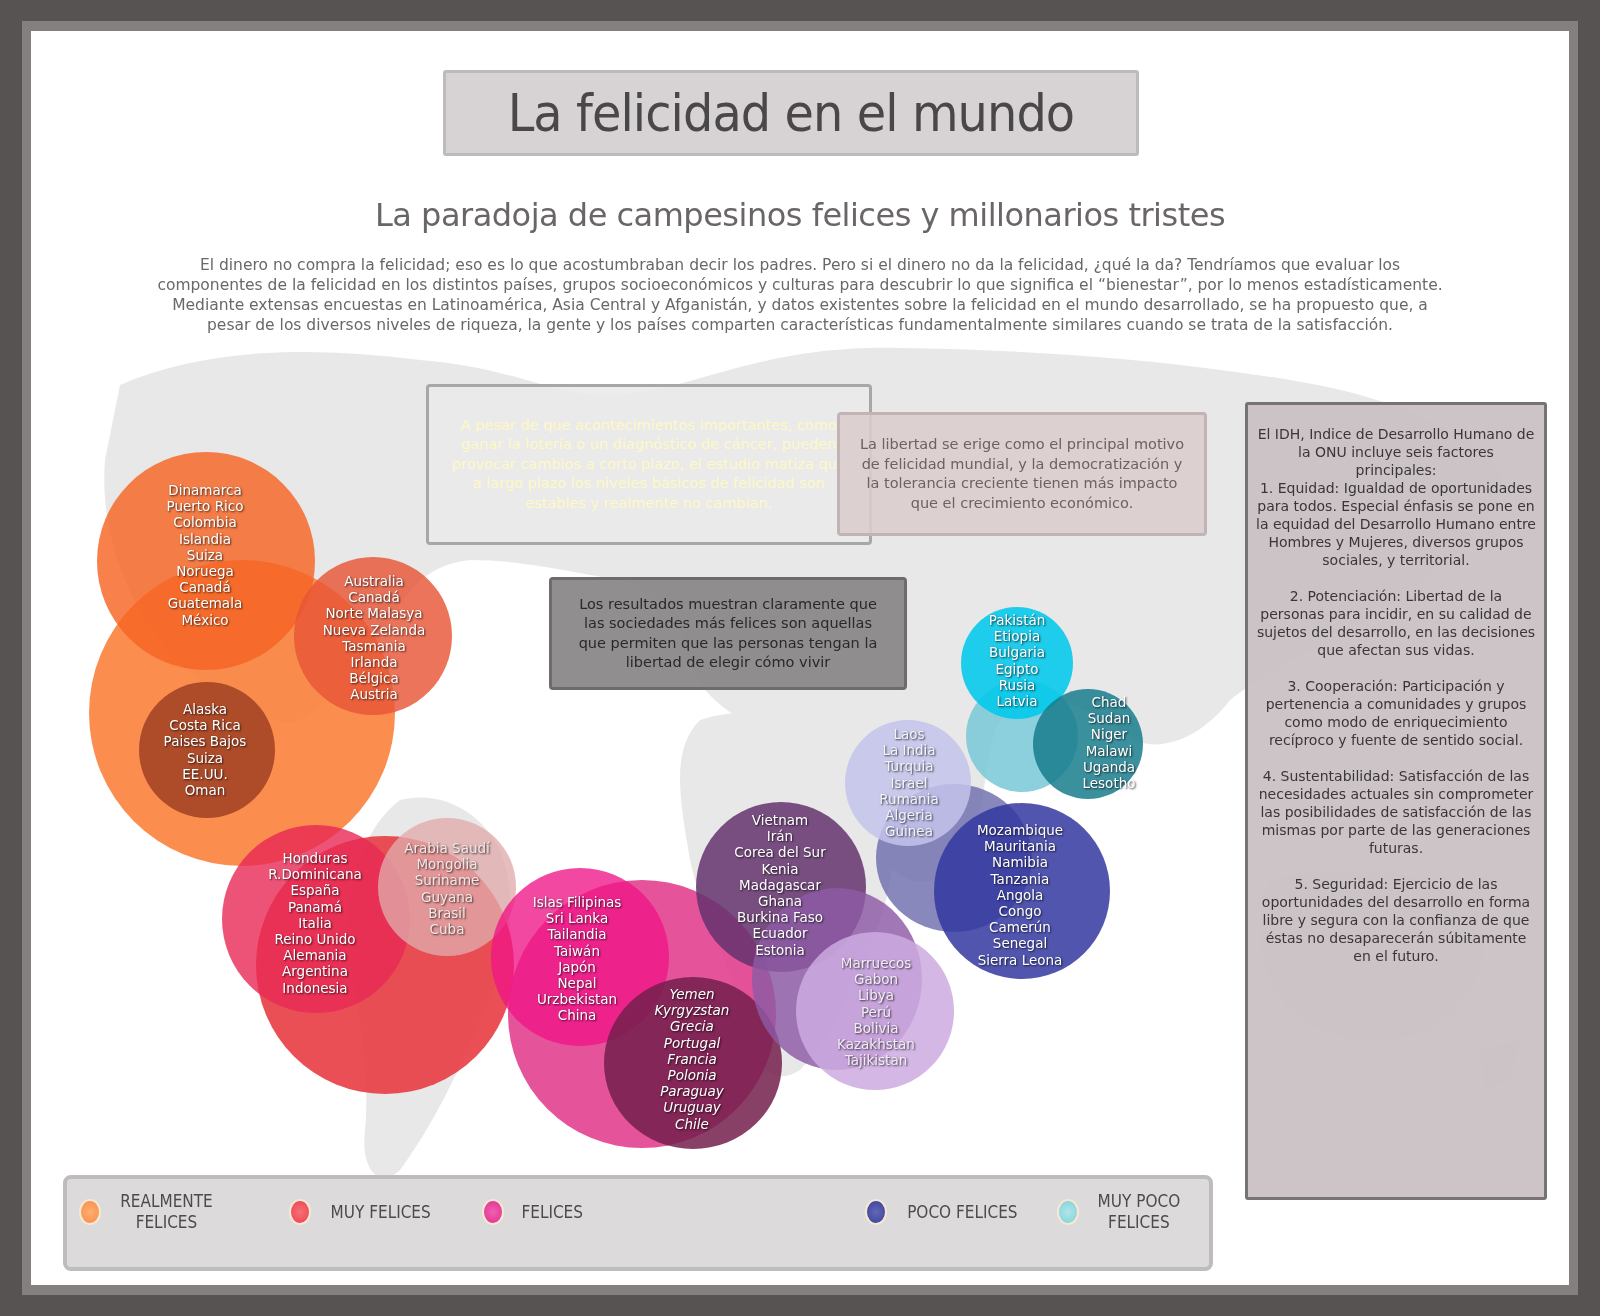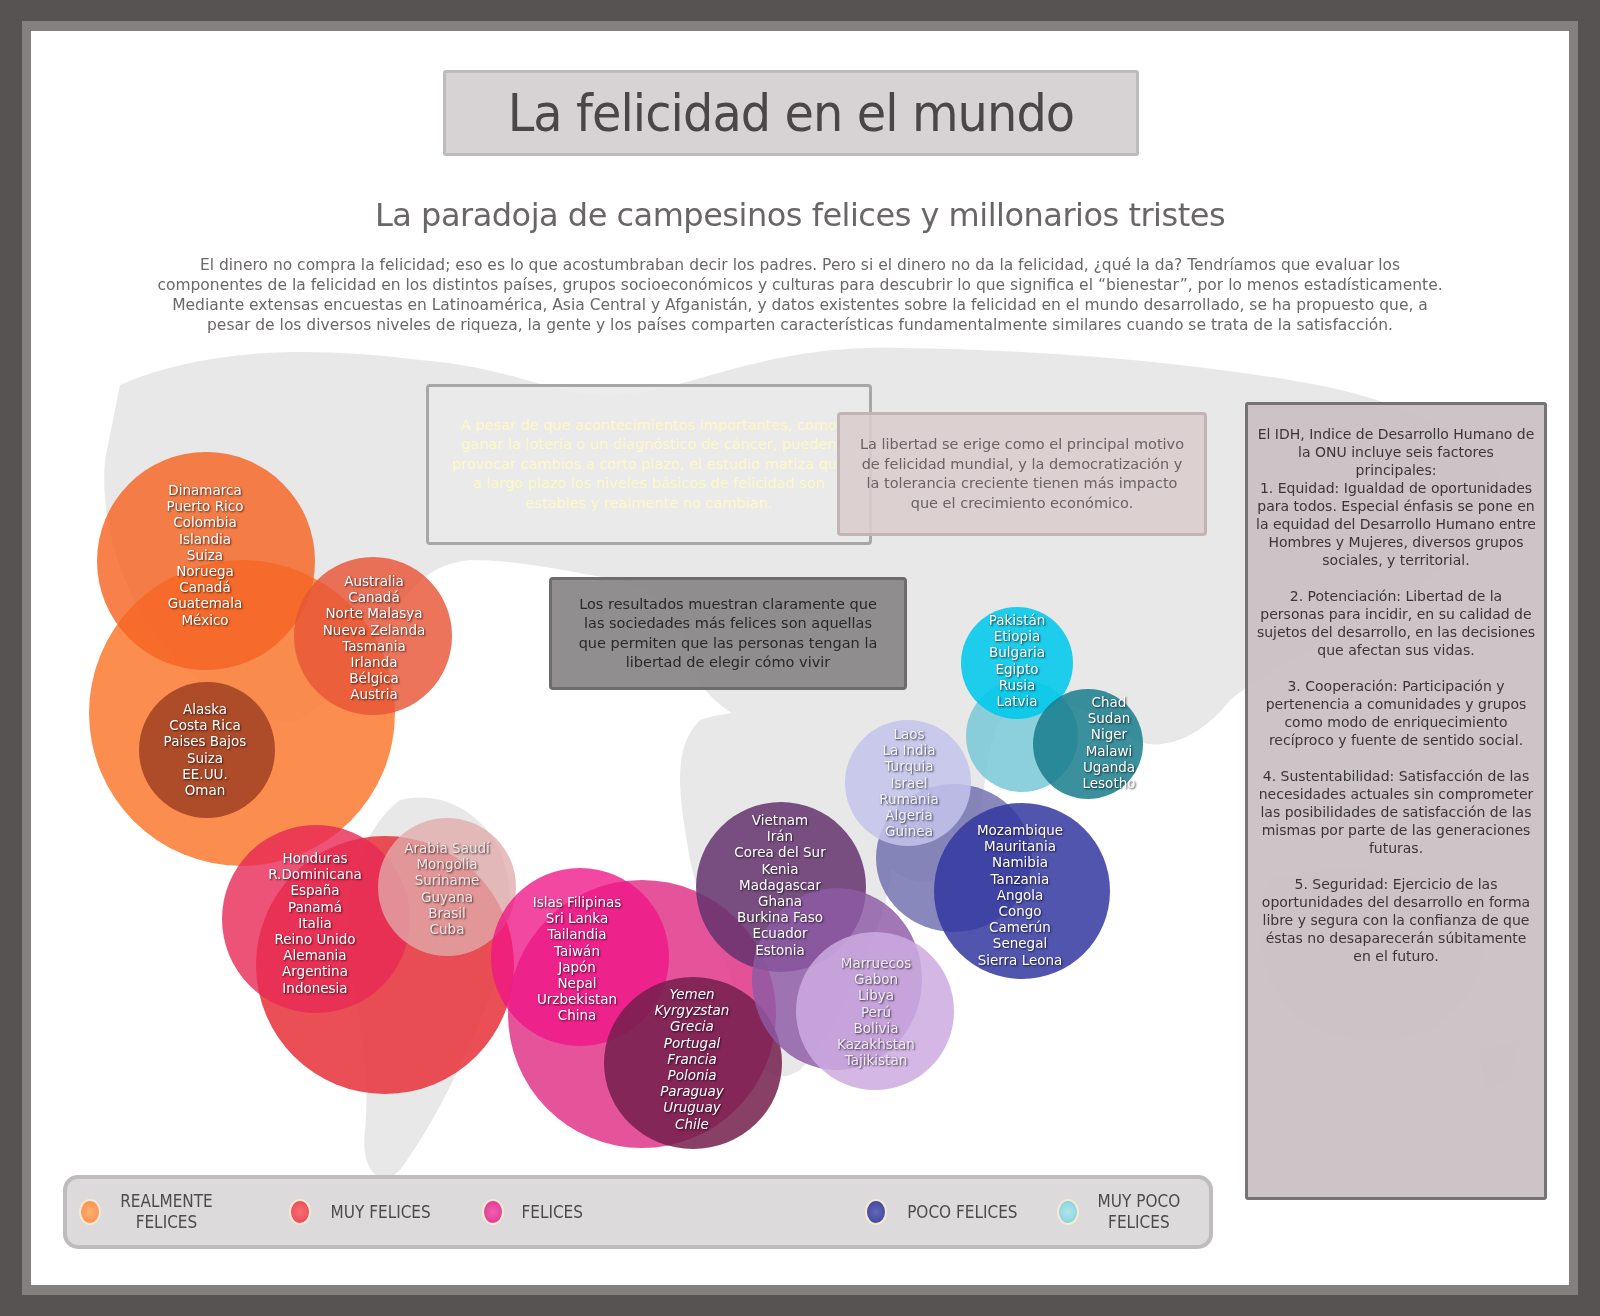--- a/index.html
+++ b/index.html
@@ -12,21 +12,21 @@
   .intro { position:absolute; left:150px; width:1300px; top:255px; text-align:center; font-size:15.5px; line-height:20px; color:#6b6768; }
   .map { position:absolute; left:0; top:0; width:1600px; height:1316px; pointer-events:none; }
   .note { position:absolute; box-sizing:border-box; display:flex; align-items:center; justify-content:center; text-align:center; font-size:14.5px; line-height:19.5px; border-radius:4px; padding:10px 18px; }
   .note1 { left:426px; top:384px; width:446px; height:161px; background:rgba(235,233,234,0.88); border:3px solid #a9a6a7; color:#fef9c3; }
   .note2 { left:837px; top:412px; width:370px; height:124px; background:rgba(220,205,206,0.9); border:3px solid #c2b3b4; color:#6a6263; }
   .note3 { left:549px; top:577px; width:358px; height:113px; background:rgba(135,132,133,0.92); border:3px solid #6e6b6c; color:#2b2829; }
   .idh { position:absolute; left:1245px; top:402px; width:302px; height:798px; box-sizing:border-box; background:rgba(200,191,193,0.92); border:3px solid #777374; border-radius:3px; padding:20px 8px; text-align:center; font-size:14px; line-height:18px; color:#3a3637; }
   .idh p { margin:0 0 18px 0; }
   .bubble { position:absolute; border-radius:50%; }
   .label { position:absolute; text-align:center; font-size:13.5px; line-height:16.2px; color:#ffffff; text-shadow:1px 1px 2px rgba(0,0,0,0.75); white-space:nowrap; transform:translateX(-50%); }
-  .legend { position:absolute; left:63px; top:1175px; width:1150px; height:74px; box-sizing:border-box; background:#dcdadb; border:4px solid #bebcbd; border-radius:15px; }
+  .legend { position:absolute; left:63px; top:1175px; width:1150px; height:96px; box-sizing:border-box; background:#dcdadb; border:4px solid #bebcbd; border-radius:8px; }
   .leg-item { position:absolute; top:0; height:66px; display:flex; align-items:center; }
   .leg-dot { width:22px; height:26px; border-radius:50%; border:2px solid #f5e9d4; box-sizing:border-box; margin-right:14px; }
   .leg-text { font-size:17px; line-height:21px; color:#4d4a4b; text-align:center; transform:scaleX(0.9); }
 </style>
 </head>
 <body>
 
 <div class="frame"></div>
 <div class="canvas"></div>
 

